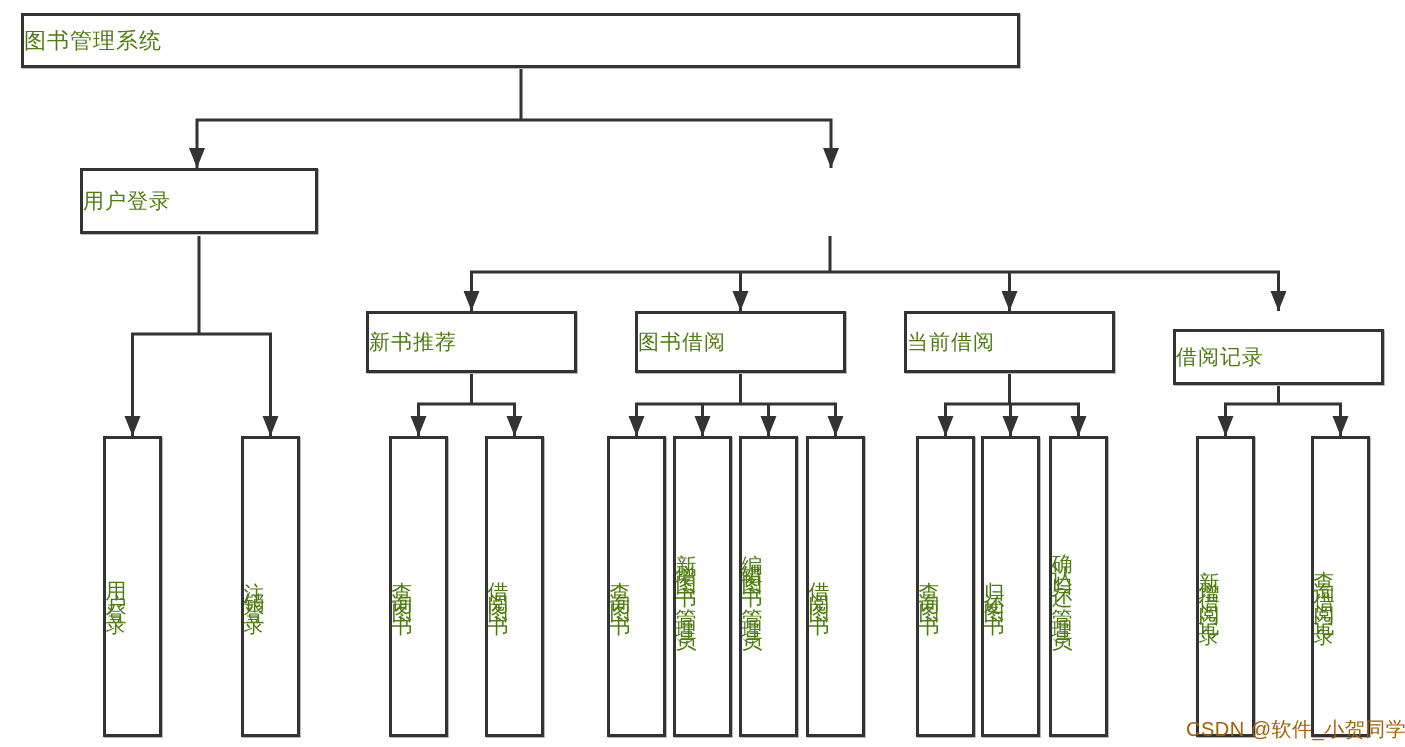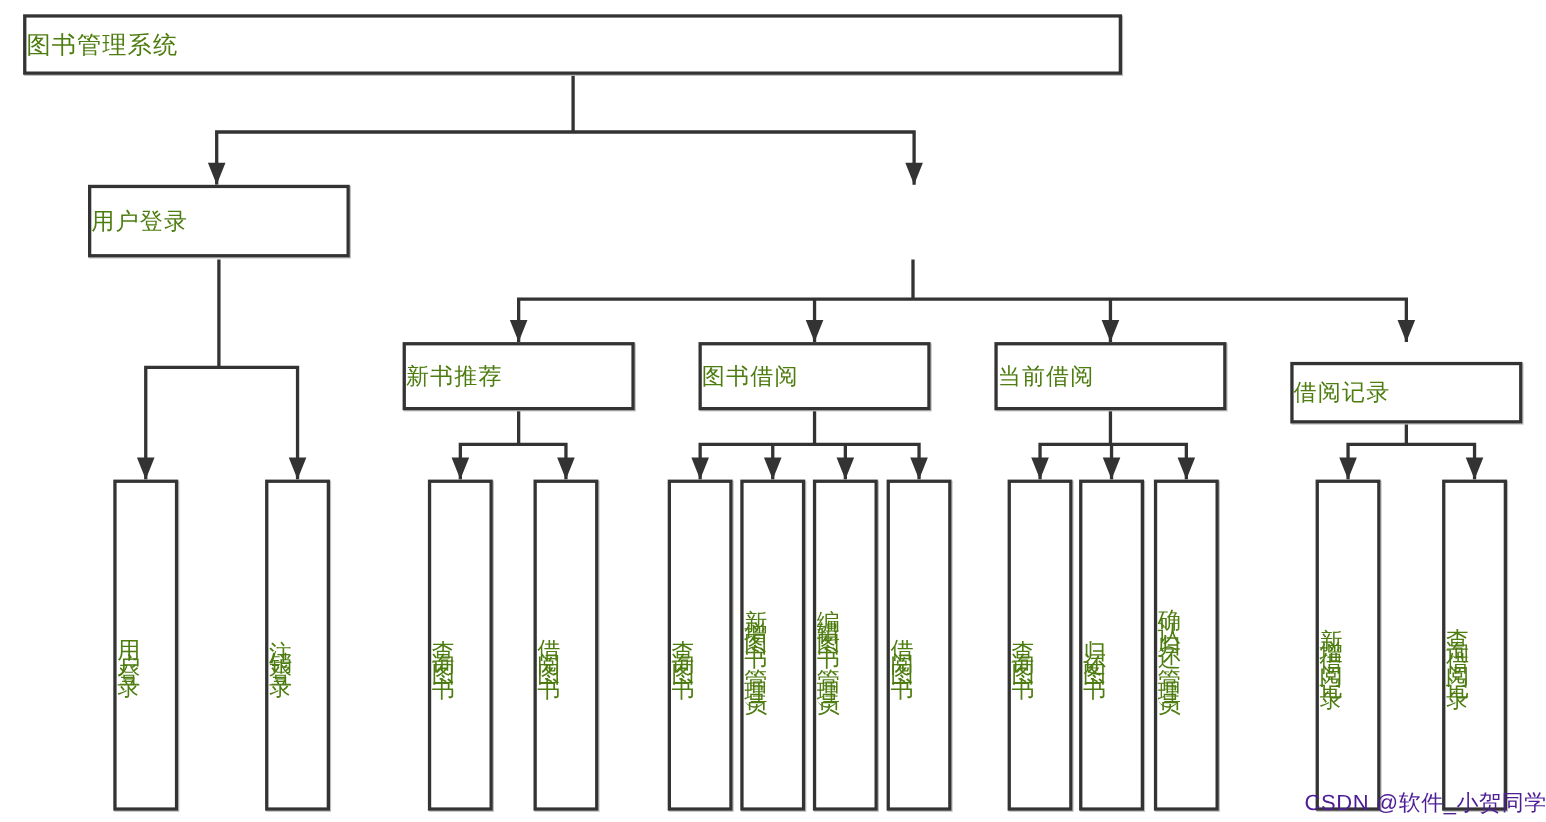--- a/index.html
+++ b/index.html
@@ -44,21 +44,21 @@
     text-orientation: mixed;
     letter-spacing: 11px;
     font-size: 21px;
     line-height: 1;
   }
   .watermark {
     position: absolute;
     left: 1186px;
     top: 716px;
     font-size: 20px;
-    color: #4c1d95;
+    color: #a16207;
     letter-spacing: 0.5px;
     white-space: nowrap;
   }
 </style>
 </head>
 <body>
 
 <div class="canvas">
 
   <svg class="connectors" width="1405" height="747" viewBox="0 0 1405 747" aria-hidden="true">

